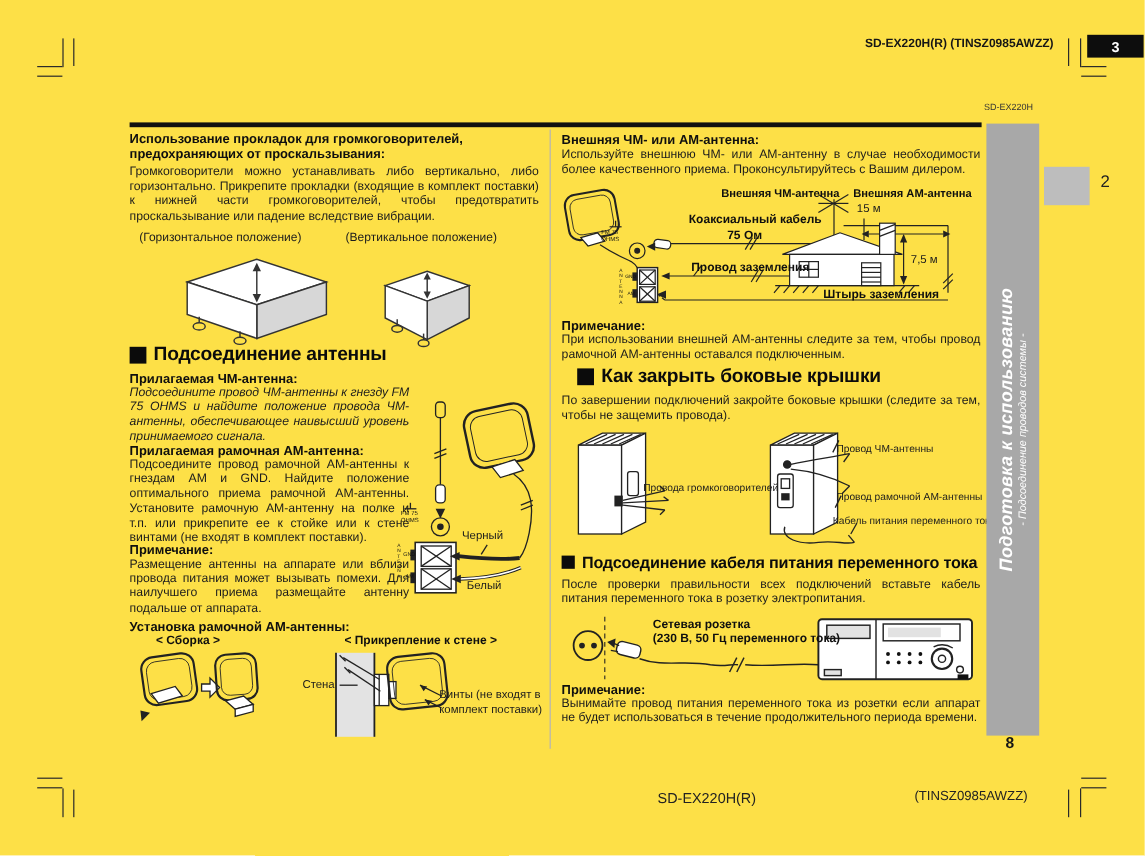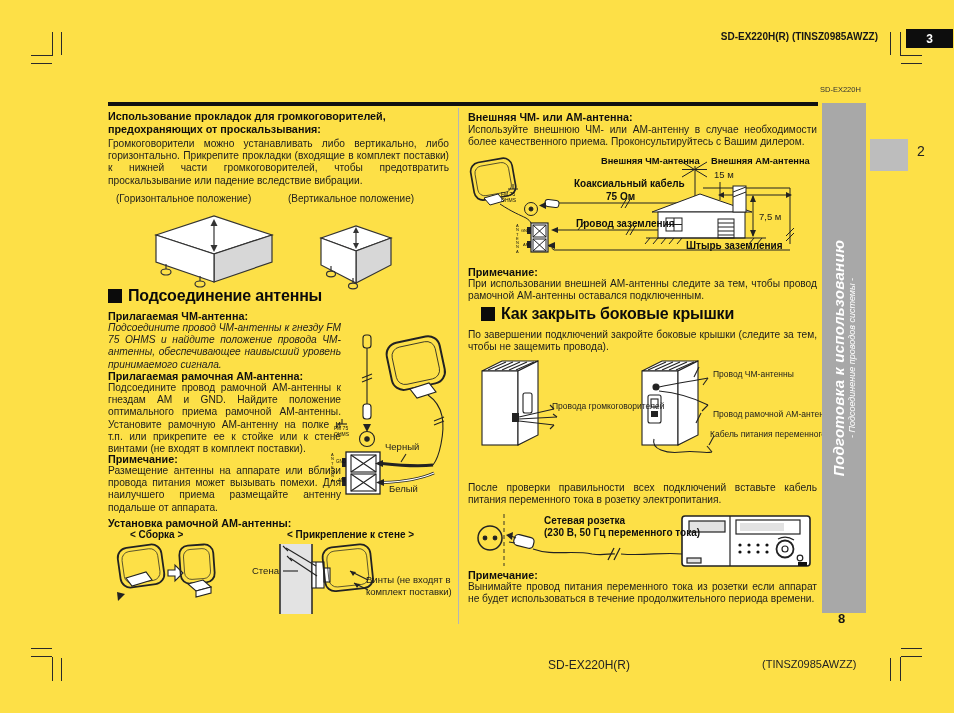--- a/index.html
+++ b/index.html
@@ -4,21 +4,21 @@
 <style>
   html,body{margin:0;padding:0;background:#ffffff;}
   .page{position:relative;width:954px;height:713px;background:#fde047;overflow:hidden;
         font-family:"Liberation Sans",sans-serif;color:#161616;}
   .abs{position:absolute;}
   .b{font-weight:bold;}
   .h{font-size:10.8px;font-weight:bold;color:#0f0f0f;line-height:12.5px;}
   .body{font-size:10.2px;line-height:12.2px;text-align:justify;color:#1c1c1c;}
   .cap{font-size:10px;color:#1c1c1c;}
   .lbl{font-size:9.5px;color:#1c1c1c;}
-  .lbl8{font-size:8.5px;color:#1c1c1c;line-height:9.5px;padding-left:16px;}
+  .lbl8{font-size:8.5px;color:#1c1c1c;line-height:9.5px;}
   .blbl{font-size:10px;font-weight:bold;color:#0f0f0f;}
   .blbl9{font-size:9.3px;font-weight:bold;color:#0f0f0f;}
   .tiny{font-size:5px;line-height:5.5px;color:#111;}
   .microv{font-size:4px;line-height:4.3px;width:5px;word-break:break-all;color:#111;}
   .sec{display:flex;align-items:center;gap:6px;font-weight:bold;color:#0b0b0b;}
   .sq{background:#0b0b0b;flex:none;display:inline-block;}
   .sq14{width:14px;height:14px;}
   .sq11{width:11px;height:11px;}
   .t16{font-size:16px;letter-spacing:-0.2px;}
   .t13{font-size:13.5px;letter-spacing:-0.2px;}
@@ -334,20 +334,24 @@
       <line x1="231" y1="10" x2="226" y2="20"></line>
       <line x1="233" y1="56" x2="228" y2="66"></line>
       <line x1="246" y1="79" x2="241" y2="88"></line>
     </g>
   </svg>
   <div class="abs lbl8" style="left:536px;top:402px;">Провода громкоговорителей</div>
   <div class="abs lbl8" style="left:697px;top:370px;">Провод ЧМ-антенны</div>
   <div class="abs lbl8" style="left:697px;top:410px;">Провод рамочной АМ-антенны</div>
   <div class="abs lbl8" style="left:694px;top:430px;">Кабель питания переменного тока</div>
 
+  <div class="abs sec t13" style="left:468px;top:461px;">
+    <span class="sq sq11"></span>
+    <span>Подсоединение кабеля питания переменного тока</span>
+  </div>
   <div class="abs body" style="left:468px;top:482px;width:349px;">После проверки правильности всех подключений вставьте кабель питания переменного тока в розетку электропитания.</div>
 
   <svg class="art" style="left:468px;top:510px;" width="350" height="60" viewBox="0 0 350 60">
     <g stroke="#222" fill="none" stroke-width="1.2">
       <circle cx="22" cy="28" r="12" stroke-width="1.5"></circle>
       <circle cx="17" cy="28" r="1.8" fill="#222"></circle>
         <circle cx="27" cy="28" r="1.8" fill="#222"></circle>
       <line x1="36" y1="4" x2="36" y2="56" stroke-dasharray="4,3" stroke-width="0.9"></line>
       <rect x="46" y="26" width="20" height="11" rx="4" fill="#fff" transform="rotate(14 56 31)"></rect>
       <line x1="43" y1="26" x2="48" y2="28"></line>

